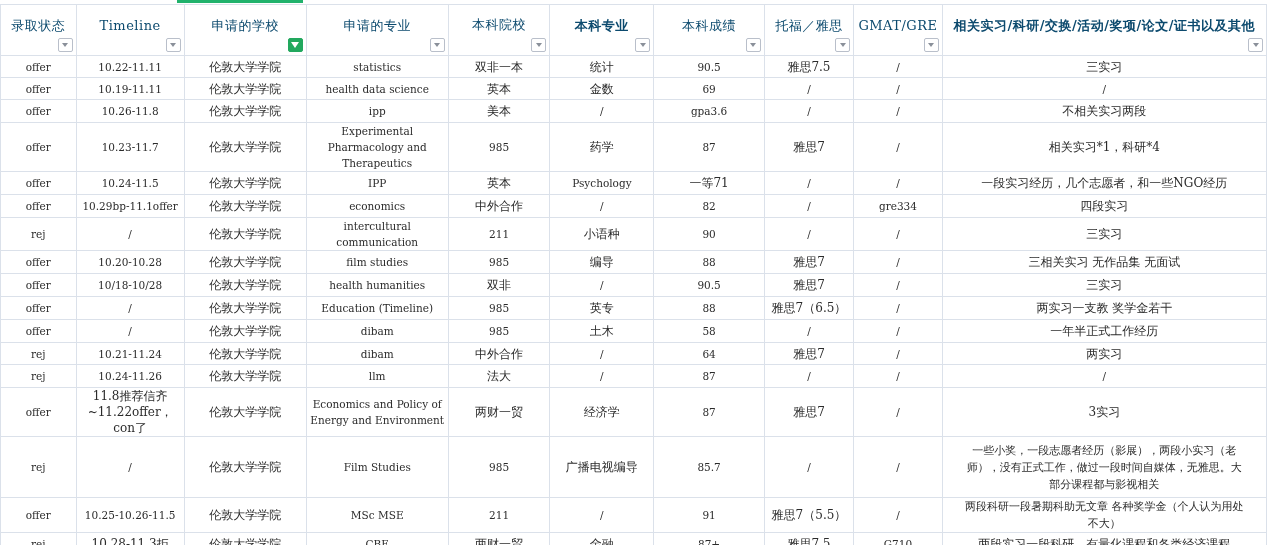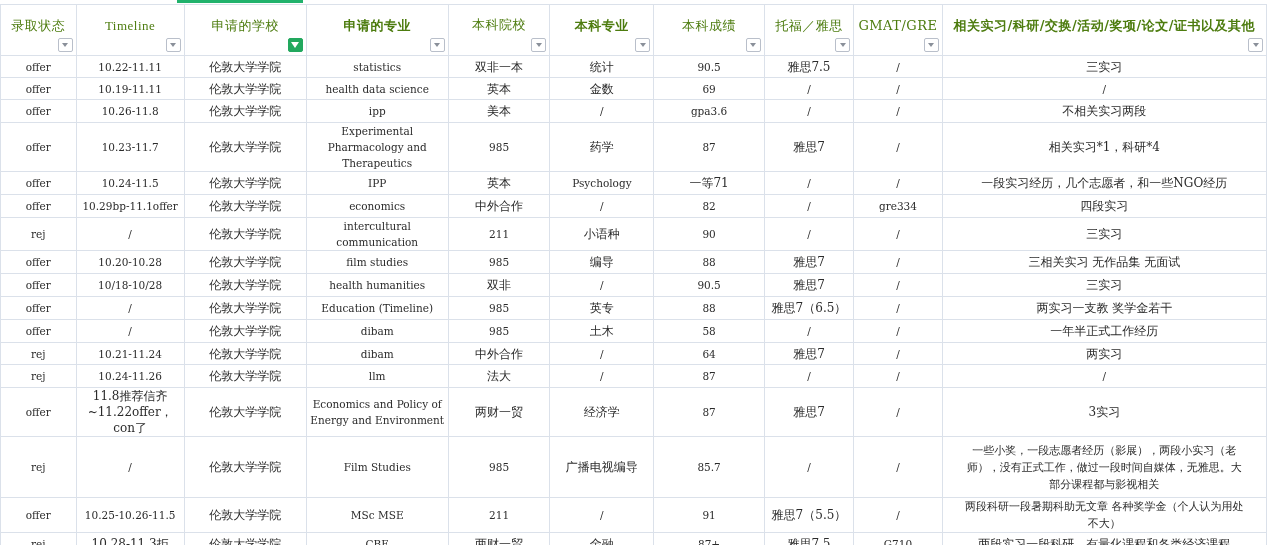--- a/index.html
+++ b/index.html
@@ -2,21 +2,21 @@
 <html><head>
 <meta charset="utf-8">
 <style>
   html, body { margin:0; padding:0; background:#ffffff; }
   body { width:1267px; height:545px; overflow:hidden; font-family:"DejaVu Serif","Liberation Serif",serif; }
   .sheet { position:absolute; left:0; top:0; width:1267px; height:545px; overflow:hidden; background:#fff; }
   .topstrip { position:absolute; left:0; top:0; width:1267px; height:4px; background:#ffffff; border-bottom:1px solid #dfe3ea; }
   .sel-top { position:absolute; left:177px; top:0; width:126px; height:3px; background:#21b26c; }
   table { position:absolute; left:0; top:4px; border-collapse:collapse; table-layout:fixed; }
   td, th { border:1px solid #dbe1ea; padding:0 3px; text-align:center; vertical-align:middle; color:#2b2b2b; font-size:10.5px; line-height:16px; overflow:hidden; }
-  th { position:relative; height:50px; font-weight:normal; color:#4d7c0f; font-size:13px; letter-spacing:0.5px; white-space:nowrap; }
+  th { position:relative; height:50px; font-weight:normal; color:#0c4a6e; font-size:13px; letter-spacing:0.5px; white-space:nowrap; }
   th .hlabel { position:relative; top:-4px; }
   .fbtn { position:absolute; right:3px; bottom:3px; width:13px; height:12px; border:1px solid #b9bfca; border-radius:2px; background:#fff; display:flex; align-items:center; justify-content:center; cursor:pointer; }
   .fbtn .tri { width:0; height:0; border-left:3px solid transparent; border-right:3px solid transparent; border-top:4px solid #8a909a; }
   .fbtn.active { background:#22a85e; border-color:#22a85e; }
   .fbtn.active .funnel { width:0; height:0; border-left:4px solid transparent; border-right:4px solid transparent; border-top:6px solid #fff; position:relative; }
   td { font-size:10.5px; }
   td.cn { font-size:12px; }
   td.long { font-size:11px; line-height:17px; padding:0 20px; }
 </style>
 </head>
@@ -35,27 +35,27 @@
         <col style="width: 115px;">
         <col style="width: 86px;">
         <col style="width: 82px;">
         <col style="width: 321px;">
       </colgroup>
     <thead>
       <tr id="hdr">
           <th style="width: 72px;"><span class="hlabel">录取状态</span><div class="fbtn">
               <span class="tri"></span>
             </div></th>
-          <th style="width: 105px; font-family: Liberation Serif, serif;"><span class="hlabel">Timeline</span><div class="fbtn">
+          <th style="width: 105px;"><span class="hlabel">Timeline</span><div class="fbtn">
               <span class="tri"></span>
             </div></th>
           <th style="width: 126px;"><span class="hlabel">申请的学校</span><div class="fbtn active">
               <span class="funnel"></span>
             </div></th>
-          <th style="width: 148px; font-weight: bold;"><span class="hlabel">申请的专业</span><div class="fbtn">
+          <th style="width: 148px;"><span class="hlabel">申请的专业</span><div class="fbtn">
               <span class="tri"></span>
             </div></th>
           <th style="width: 104px; font-family: Liberation Mono, monospace;"><span class="hlabel">本科院校</span><div class="fbtn">
               <span class="tri"></span>
             </div></th>
           <th style="width: 106px; font-weight: bold;"><span class="hlabel">本科专业</span><div class="fbtn">
               <span class="tri"></span>
             </div></th>
           <th style="width: 115px; margin-left: 32px;"><span class="hlabel">本科成绩</span><div class="fbtn">
               <span class="tri"></span>

